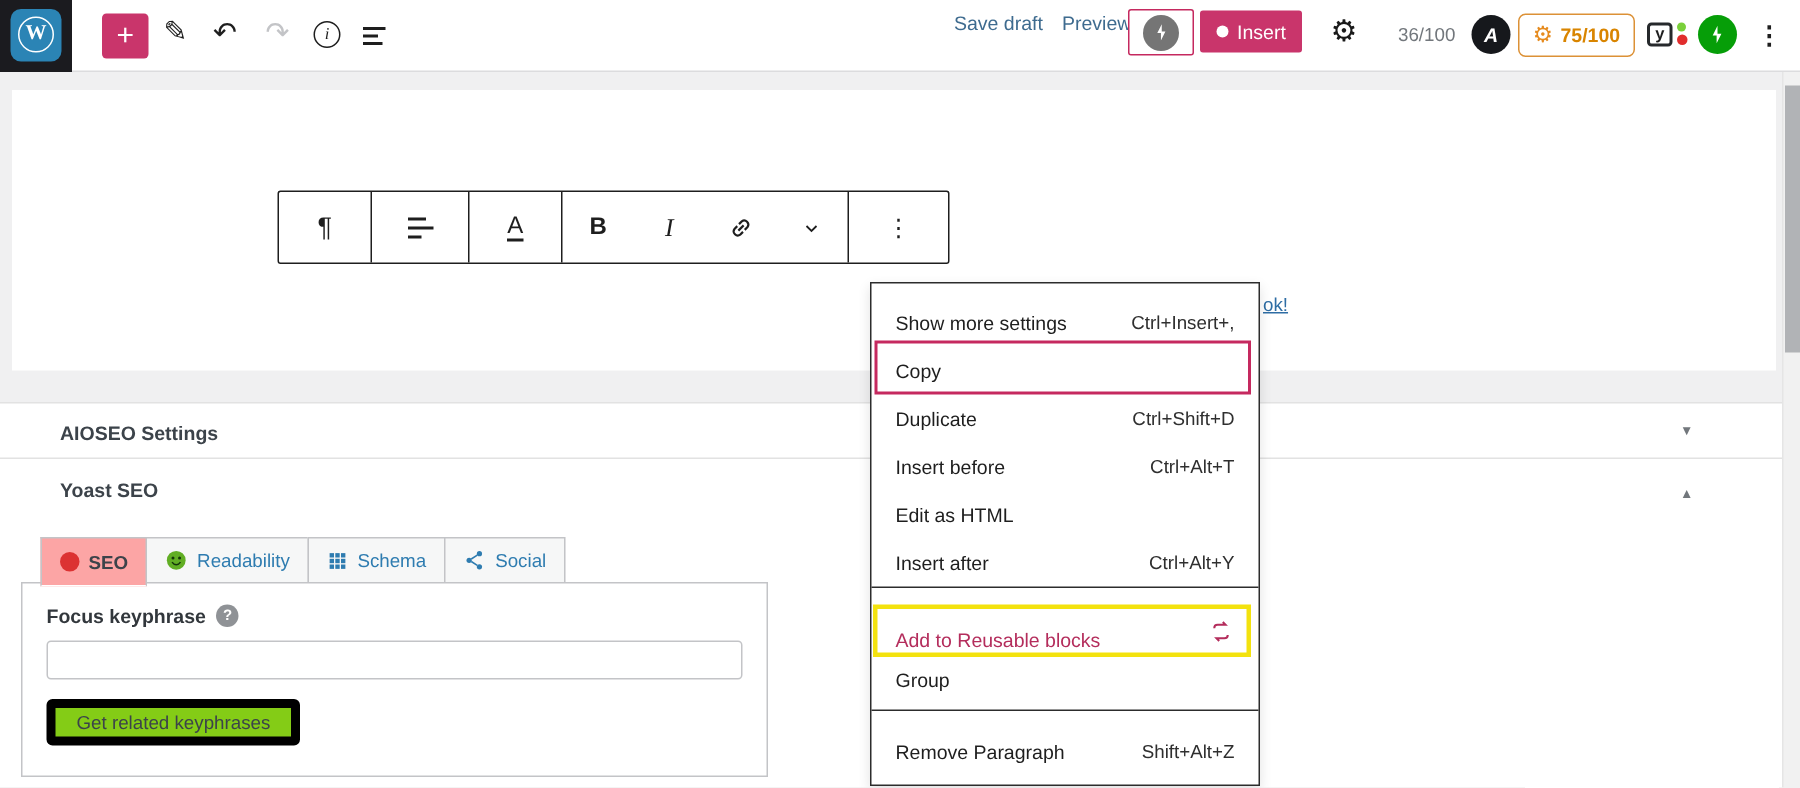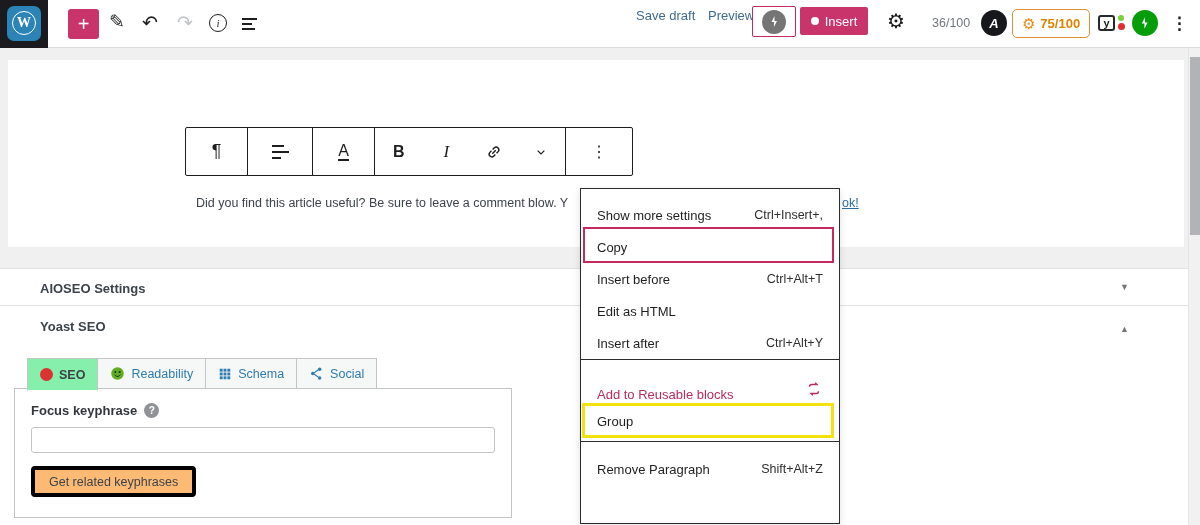--- a/index.html
+++ b/index.html
@@ -66,29 +66,29 @@
   .para-link { position:absolute; left:834px; top:136px; font-size:12.5px; color:#2e6da4; text-decoration:underline; cursor:pointer; }
 
   
   .aioseo-row { position:absolute; left:0; top:268px; width:1188px; height:38px; background:#fff; border-top:1px solid #e2e2e2; border-bottom:1px solid #e2e2e2; cursor:pointer; }
   .panel-title { position:absolute; left:40px; top:12px; font-size:13px; font-weight:bold; color:#3c434a; }
   .caret { position:absolute; left:1120px; font-size:9px; color:#72777c; }
   .yoast-section { position:absolute; left:0; top:306px; width:1188px; height:219px; background:#fff; }
   .tabs { position:absolute; left:28px; top:52px; display:flex; }
   .tab { display:flex; align-items:center; gap:6px; height:31px; padding:0 12px; border:1px solid #c3c4c7; margin-left:-1px;
          background:#f6f7f7; font-size:12.5px; color:#2e7cb0; cursor:pointer; }
-  .tab.active { background:#86efac; border-bottom:1px solid #fff; height:33px; z-index:3; position:relative; color:#3c434a; font-weight:bold; }
+  .tab.active { background:#fca5a5; border-bottom:1px solid #fff; height:33px; z-index:3; position:relative; color:#3c434a; font-weight:bold; }
   .red-dot { width:13px; height:13px; border-radius:50%; background:#dc3232; }
   .ybox { position:absolute; left:14px; top:82px; width:498px; height:130px; border:1px solid #c3c4c7; background:#fff; z-index:2; }
   .fk-label { position:absolute; left:16px; top:14px; font-size:13px; font-weight:bold; color:#32373c; display:flex; align-items:flex-end; gap:7px; }
   .help-ic { width:15px; height:15px; border-radius:50%; background:#8f9296; color:#fff; font-size:10px; font-weight:bold;
              display:flex; align-items:center; justify-content:center; cursor:pointer; }
   .fk-input { position:absolute; left:16px; top:38px; width:464px; height:26px; border:1px solid #c3c4c7; border-radius:3px; background:#fff;
               font-size:13px; padding:0 8px; font-family:"Liberation Sans", sans-serif; }
-  .fk-btn { position:absolute; left:16px; top:77px; height:31px; padding:0 14px; background:#fdba74; border:4px solid #000000; border-radius:4px;
+  .fk-btn { position:absolute; left:16px; top:77px; height:31px; padding:0 14px; background:#84cc16; border:6px solid #000000; border-radius:4px;
             font-size:12.5px; color:#3c434a; font-family:"Liberation Sans", sans-serif; cursor:pointer; }
 
   
   .ctx-menu { position:absolute; left:580px; top:188px; width:260px; height:336px; background:#fff; border:1px solid #2c2c2c;
               box-shadow:0 3px 8px rgba(0,0,0,.12); z-index:10; padding-top:10px; }
   .mi { height:32px; display:flex; align-items:center; justify-content:space-between; padding:0 16px; font-size:13px; color:#1e1e1e; cursor:pointer; }
   .mi .sc { color:#2f2f2f; font-size:12.5px; }
   .menu-sep1 { border-top:1px solid #2c2c2c; margin:0 0 13px 0; }
   .menu-sep2 { border-top:1px solid #2c2c2c; margin:4px 0 11px 0; }
   .pink-label { color:#b42d5c;margin-top:11px; }
@@ -195,21 +195,20 @@
         <svg width="16" height="16" viewBox="0 0 24 24" fill="none" stroke="#1e1e1e" stroke-width="1.8">
             <path d="M7 10l5 5 5-5"></path>
           </svg>
       </div>
     </div>
     <div class="tb-group g5">
       <div class="tb-btn">⋮</div>
     </div>
   </div>
 
-  <div class="para-text">Did you find this article useful? Be sure to leave a comment blow. Y</div>
   <div class="para-link">ok!</div>
 </div>
 
 <div class="aioseo-row">
   <span class="panel-title">AIOSEO Settings</span>
   <span class="caret" style="top:13px;">▼</span>
 </div>
 
 <div class="yoast-section">
   <span class="panel-title" style="top:13px;">Yoast SEO</span>
@@ -268,20 +267,24 @@
 <div class="ctx-menu">
   <div class="mi">
     <span>Show more settings</span>
     <span class="sc">Ctrl+Insert+,</span>
   </div>
   <div class="mi">
     <span>Copy</span>
     <span class="sc"></span>
   </div>
   <div class="mi">
+    <span>Duplicate</span>
+    <span class="sc">Ctrl+Shift+D</span>
+  </div>
+  <div class="mi">
     <span>Insert before</span>
     <span class="sc">Ctrl+Alt+T</span>
   </div>
   <div class="mi">
     <span>Edit as HTML</span>
     <span class="sc"></span>
   </div>
   <div class="mi">
     <span>Insert after</span>
     <span class="sc">Ctrl+Alt+Y</span>

